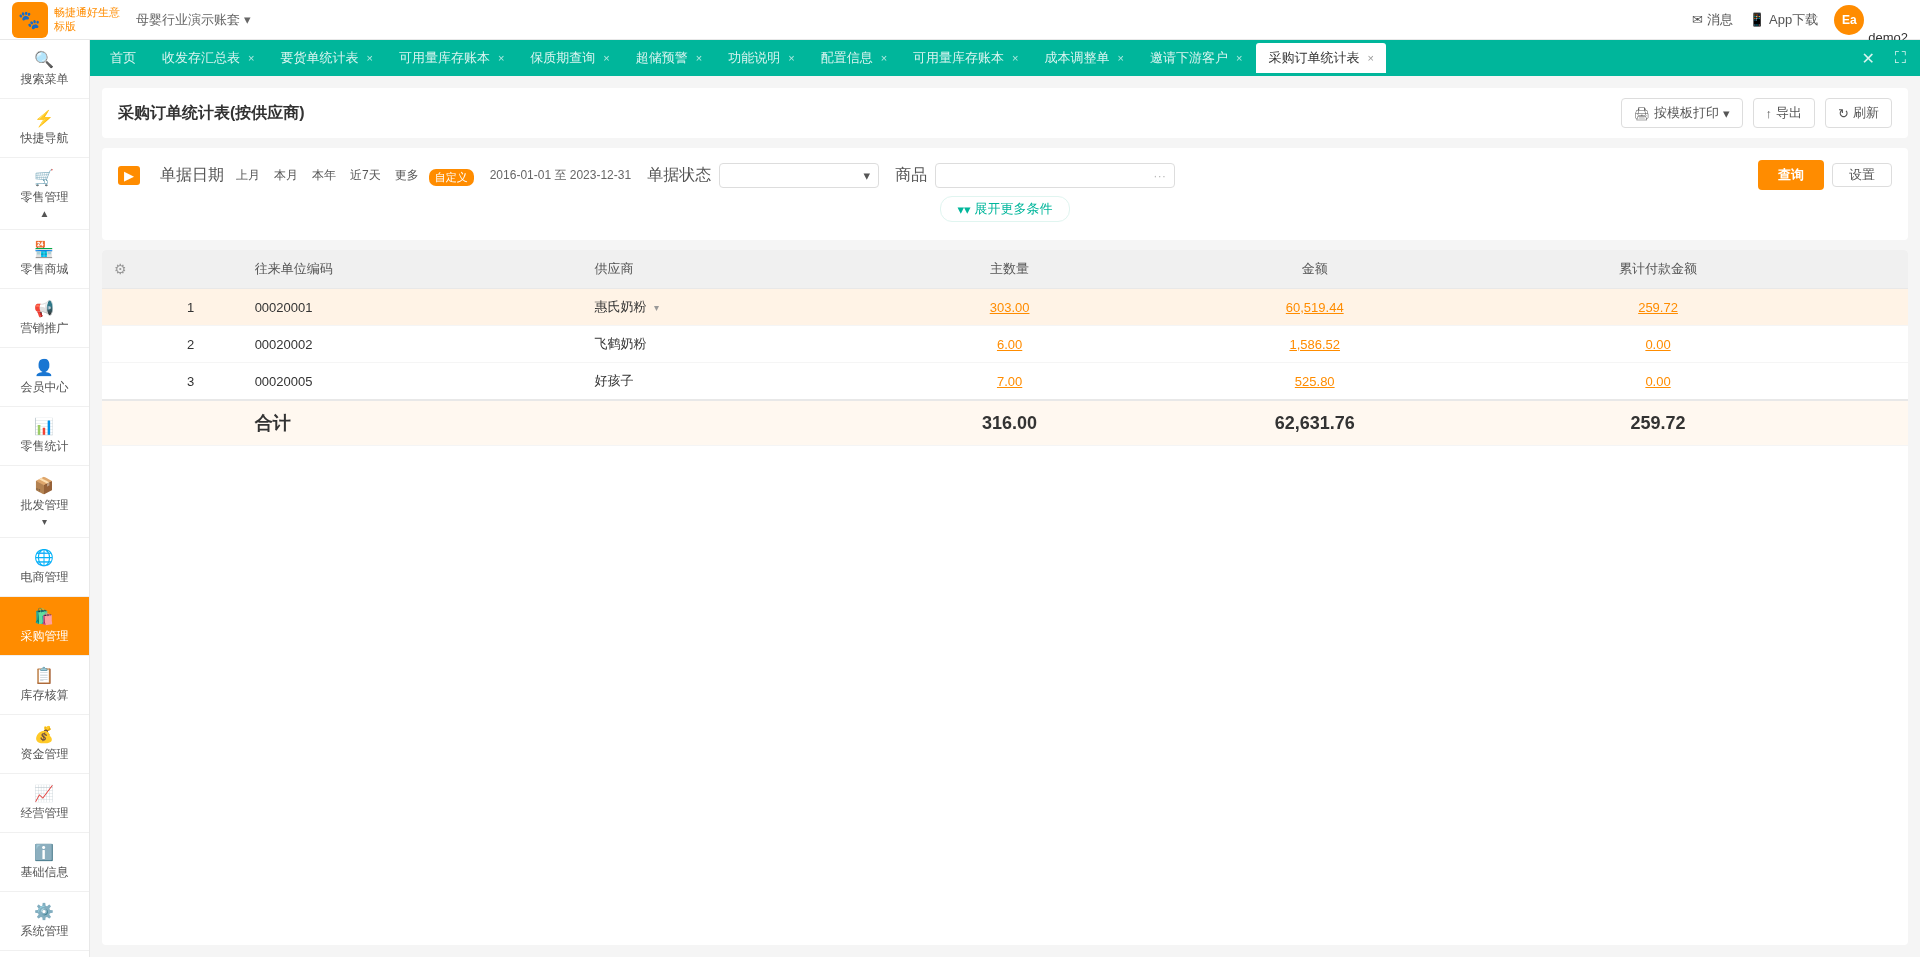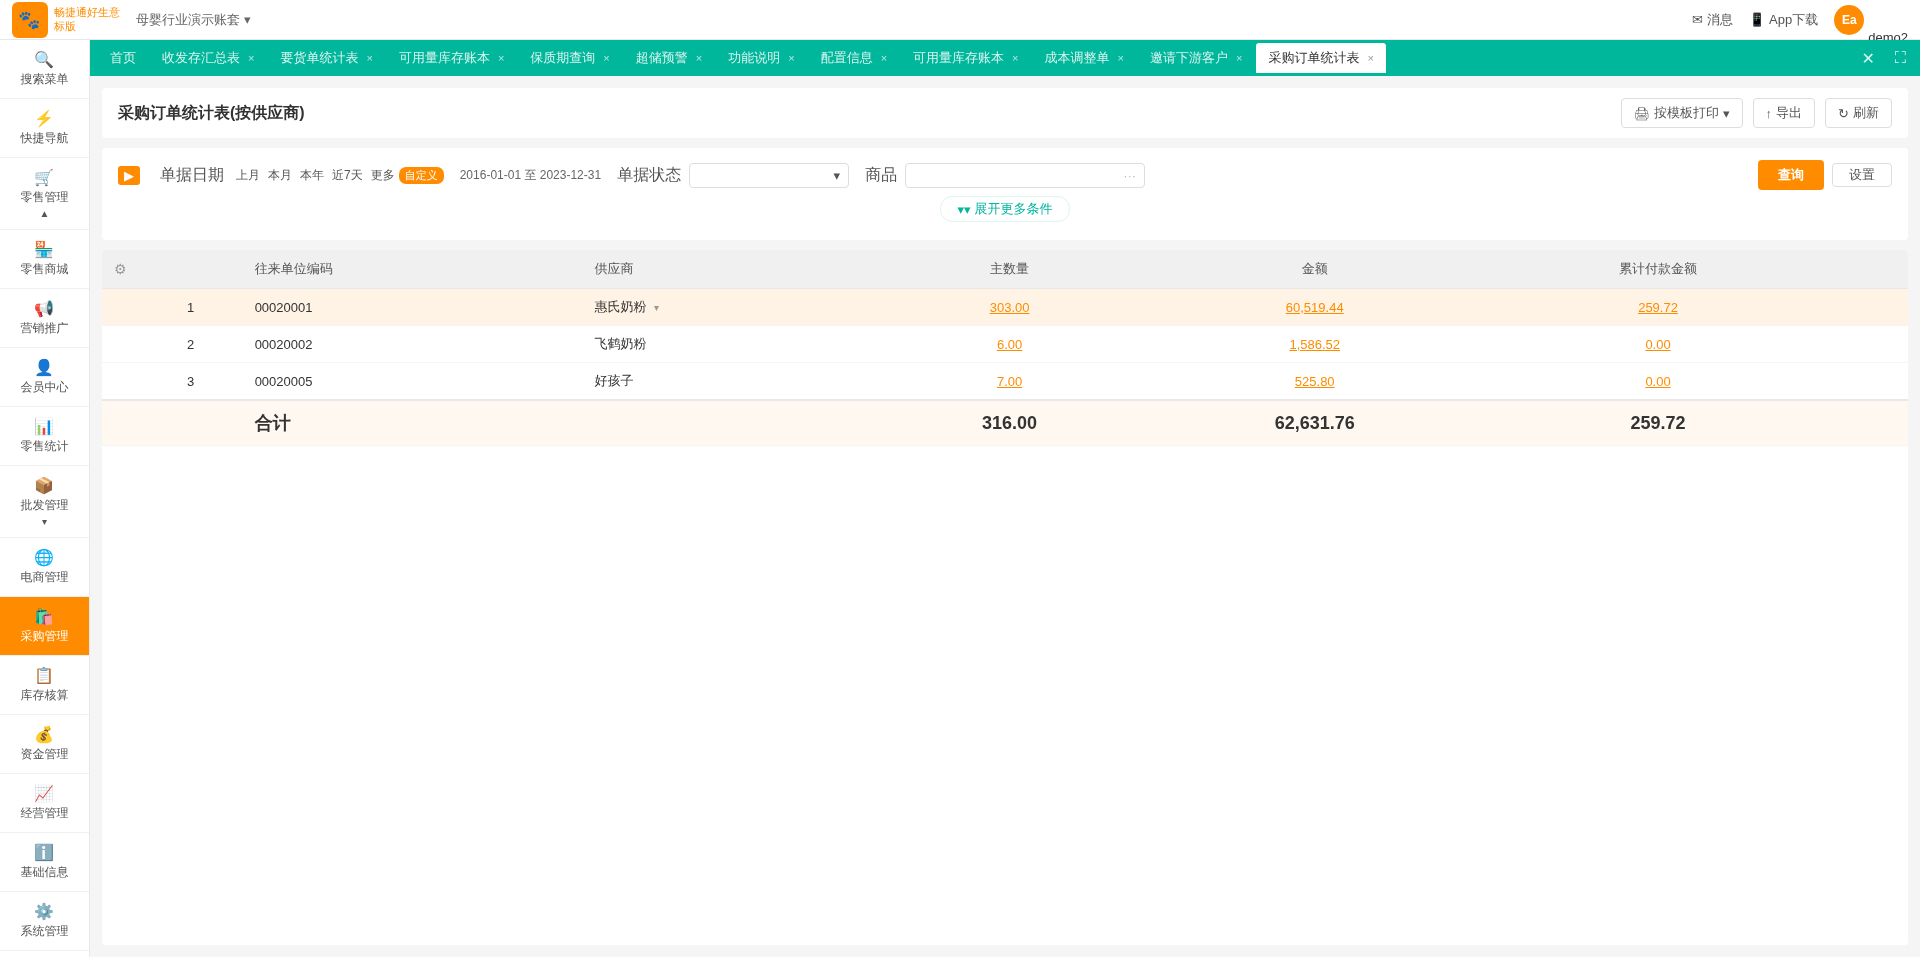--- a/index.html
+++ b/index.html
@@ -52,21 +52,21 @@
     .page-actions { display: flex; align-items: center; gap: 10px; }
     .action-btn { display: flex; align-items: center; gap: 4px; padding: 5px 12px; border-radius: 4px; cursor: pointer; font-size: 13px; border: 1px solid #ddd; background: #fff; color: #555; }
     .query-btn { background: #ff8c00; color: #fff; border: none; padding: 6px 20px; border-radius: 4px; cursor: pointer; font-size: 13px; font-weight: bold; }
     .settings-btn { background: #fff; color: #555; border: 1px solid #ddd; padding: 2px 16px; border-radius: 4px; cursor: pointer; font-size: 13px; }
 
     
     .filter-area { background: #fff; padding: 12px 16px; border-radius: 4px; }
     .filter-row { display: flex; align-items: center; gap: 16px; flex-wrap: wrap; }
     .filter-item { display: flex; align-items: center; gap: 8px; }
     .filter-label { color: #555; font-size: 16px; white-space: nowrap; }
-    .date-shortcuts { display: flex; align-items: center; }
+    .date-shortcuts { display: flex; align-items: flex-end; gap: 6px; }
     .date-shortcut { color: #555; font-size: 12px; cursor: pointer; padding: 2px 4px; }
     .custom-badge { background: #ff8c00; color: #fff; padding: 1px 6px; border-radius: 7px; font-size: 11px; cursor: pointer; }
     .date-range { color: #666; font-size: 12px; }
     .filter-select { display: flex; align-items: center; border: 1px solid #ddd; border-radius: 4px; padding: 4px 8px; color: #555; cursor: pointer; gap: 4px; min-width: 160px; font-size: 13px; }
     .filter-input { border: 1px solid #ddd; border-radius: 4px; padding: 4px 8px; color: #555; cursor: pointer; min-width: 160px; font-size: 13px; display: flex; align-items: center; justify-content: space-between; }
 
     
     .table-area { background: #fff; border-radius: 4px; flex: 1; overflow: auto; }
     .data-table { width: 100%; border-collapse: collapse; }
     .data-table th { background: #f0f0f0; padding: 10px 12px; text-align: left; color: #555; font-size: 13px; font-weight: normal; border-bottom: 1px solid #e8e8e8; white-space: nowrap; }

